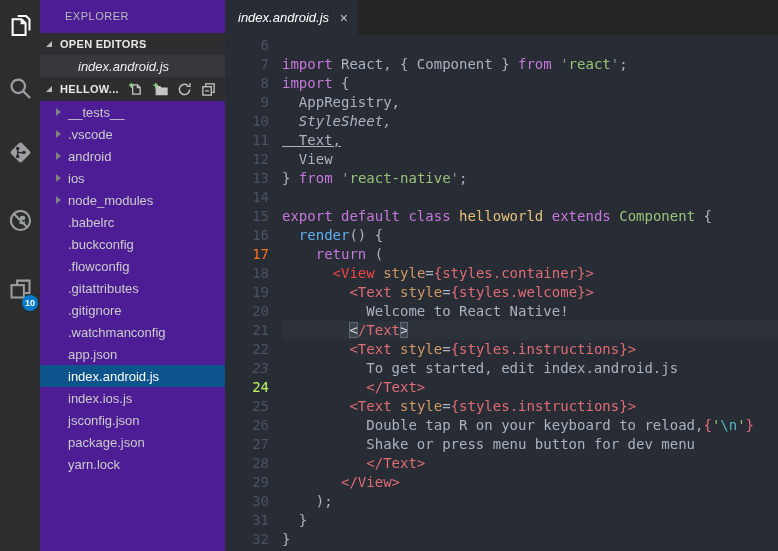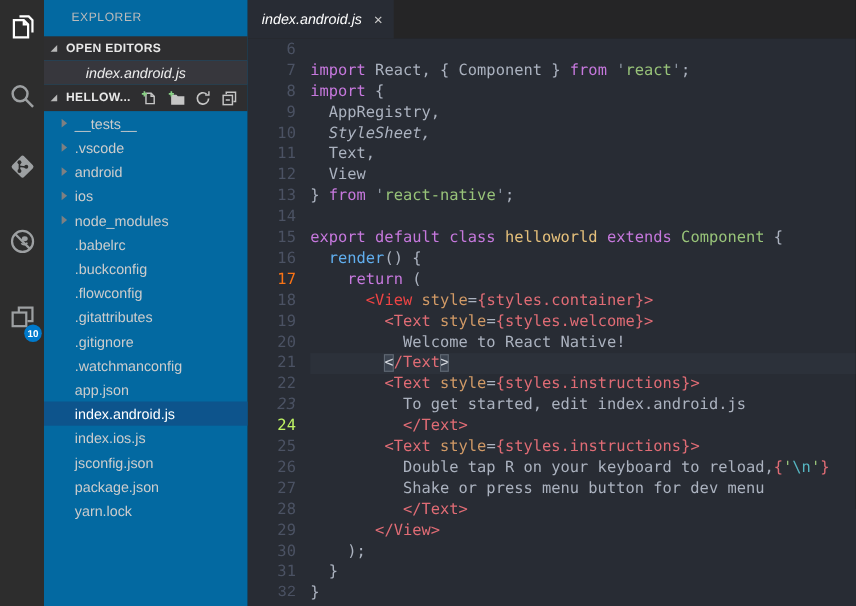--- a/index.html
+++ b/index.html
@@ -11,21 +11,21 @@
     display:flex; flex-direction:column; align-items:center; }
   .ab-slot { width:40px; height:50px; display:flex; align-items:center; justify-content:center;
     position:relative; cursor:pointer; }
   .ab-slot.s1 { margin-top:2px; }
   .ab-slot.gap { margin-top:4px; }
   .badge { position:absolute; right:2px; bottom:4px; min-width:16px; height:16px;
     border-radius:9px; color:#fff; font-size:9px; font-weight:bold;
     display:flex; align-items:center; justify-content:center; padding:0 3px; }
 
   
-  .sidebar { width:185px; height:551px; background:#0369a1; flex:none; color:#cccccc;
+  .sidebar { width:185px; height:551px; background:#4c1d95; flex:none; color:#cccccc;
     font-size:13px; position:relative; }
   .sidebar-title { height:33px; line-height:33px; padding-left:25px; font-size:11px;
     color:#bbbbbb; letter-spacing:0.5px; }
   .section-header { height:22px; background:#2e2e30; display:flex; align-items:center;
     font-size:11px; font-weight:bold; color:#e8e8e8; letter-spacing:0.3px; cursor:pointer; }
   .section-header.project { height:24px; }
   .tw-open { width:0; height:0; border-bottom:6px solid #b8b8b8; border-left:6px solid transparent;
     margin:0 8px 0 6px; flex:none; }
   .oe-item { height:22px; display:flex; align-items:center; padding-left:38px;
     background:#37373d; color:#eeeeee; font-style:italic; cursor:pointer; }
@@ -233,21 +233,21 @@
       <div class="line">
         <div class="gutter" style="color: rgb(75, 82, 99);">9</div>
         <div class="line-content"><span style="color: rgb(171, 178, 191);">  AppRegistry,</span></div>
       </div>
       <div class="line">
         <div class="gutter" style="color: rgb(75, 82, 99);">10</div>
         <div class="line-content"><span style="color: rgb(171, 178, 191); font-style: italic;">  StyleSheet,</span></div>
       </div>
       <div class="line">
         <div class="gutter" style="color: rgb(75, 82, 99);">11</div>
-        <div class="line-content"><span style="color: rgb(171, 178, 191);">  Text,</span></div>
+        <div class="line-content"><span style="color: rgb(171, 178, 191); text-decoration: underline;">  Text,</span></div>
       </div>
       <div class="line">
         <div class="gutter" style="color: rgb(75, 82, 99);">12</div>
         <div class="line-content"><span style="color: rgb(171, 178, 191);">  View</span></div>
       </div>
       <div class="line">
         <div class="gutter" style="color: rgb(75, 82, 99);">13</div>
         <div class="line-content"><span style="color: rgb(171, 178, 191);">} </span><span style="color: rgb(198, 120, 221);">from</span><span style="color: rgb(171, 178, 191);"> </span><span style="color: rgb(138, 147, 159);">'</span><span style="color: rgb(152, 195, 121);">react-native</span><span style="color: rgb(138, 147, 159);">'</span><span style="color: rgb(171, 178, 191);">;</span></div>
       </div>
       <div class="line">
@@ -316,17 +316,17 @@
       </div>
       <div class="line">
         <div class="gutter" style="color: rgb(75, 82, 99);">30</div>
         <div class="line-content"><span style="color: rgb(171, 178, 191);">    );</span></div>
       </div>
       <div class="line">
         <div class="gutter" style="color: rgb(75, 82, 99);">31</div>
         <div class="line-content"><span style="color: rgb(171, 178, 191);">  }</span></div>
       </div>
       <div class="line">
-        <div class="gutter" style="color: rgb(75, 82, 99); font-family: Liberation Mono, monospace;">32</div>
+        <div class="gutter" style="color: rgb(75, 82, 99);">32</div>
         <div class="line-content"><span style="color: rgb(171, 178, 191);">}</span></div>
       </div>
     </div>
 </div>
 
 </body></html>

